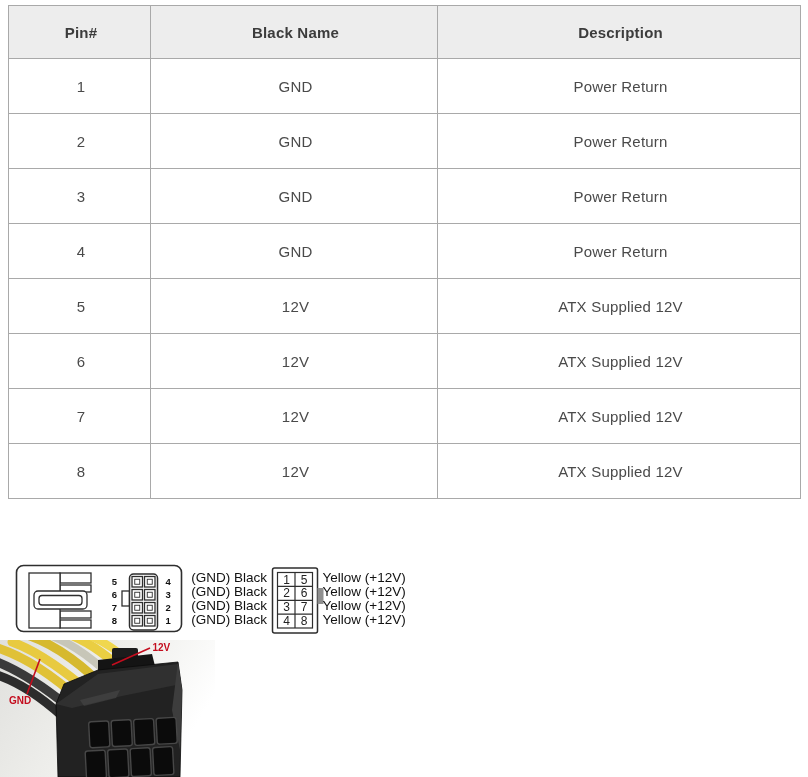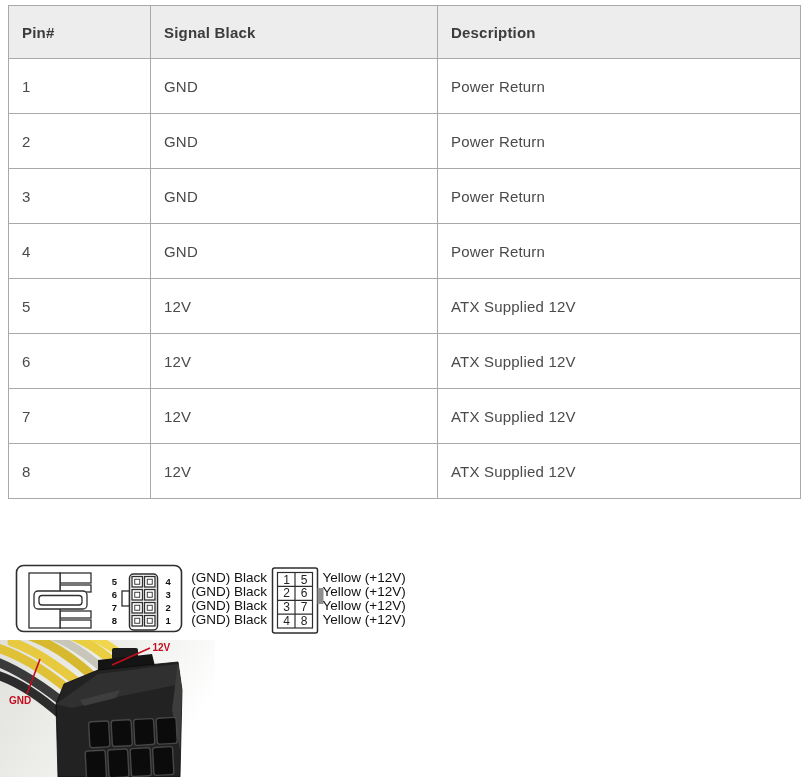--- a/index.html
+++ b/index.html
@@ -1,21 +1,21 @@
 <!DOCTYPE html>
 <html><head>
 <meta charset="utf-8">
 <style>
   html,body{margin:0;padding:0;background:#fff;}
   .stage{position:relative;width:808px;height:777px;background:#ffffff;overflow:hidden;
          font-family:"Liberation Sans",sans-serif;}
   
   table.pinout{position:absolute;left:8px;top:5px;width:792px;border-collapse:collapse;table-layout:fixed;}
   table.pinout col.c1{width:142px;} table.pinout col.c2{width:287px;} table.pinout col.c3{width:363px;}
-  table.pinout th, table.pinout td{border:1px solid #a9a9a9;text-align:left;vertical-align:middle;padding:0 10px 0 13px;}
+  table.pinout th, table.pinout td{border:1px solid #a9a9a9;text-align:center;vertical-align:middle;padding:0 10px 0 13px;}
   table.pinout th{height:52px;background:#ededed;font-size:15px;font-weight:700;color:#3c3c3c;letter-spacing:.2px;}
   table.pinout td{height:54px;font-size:15px;color:#4a4a4a;letter-spacing:.2px;}
   
   svg.diagram{position:absolute;left:0;top:555px;}
   svg.photo{position:absolute;left:0;top:640px;}
   svg text{font-family:"Liberation Sans",sans-serif;}
 </style>
 </head>
 <body>
 
@@ -23,21 +23,21 @@
 
   <table class="pinout">
     <colgroup>
         <col class="c1">
         <col class="c2">
         <col class="c3">
       </colgroup>
     <thead>
       <tr>
         <th>Pin#</th>
-        <th>Signal Black</th>
+        <th>Black Name</th>
         <th>Description</th>
       </tr>
     </thead>
     <tbody>
       <tr>
         <td>1</td>
         <td>GND</td>
         <td>Power Return</td>
       </tr>
       <tr>

